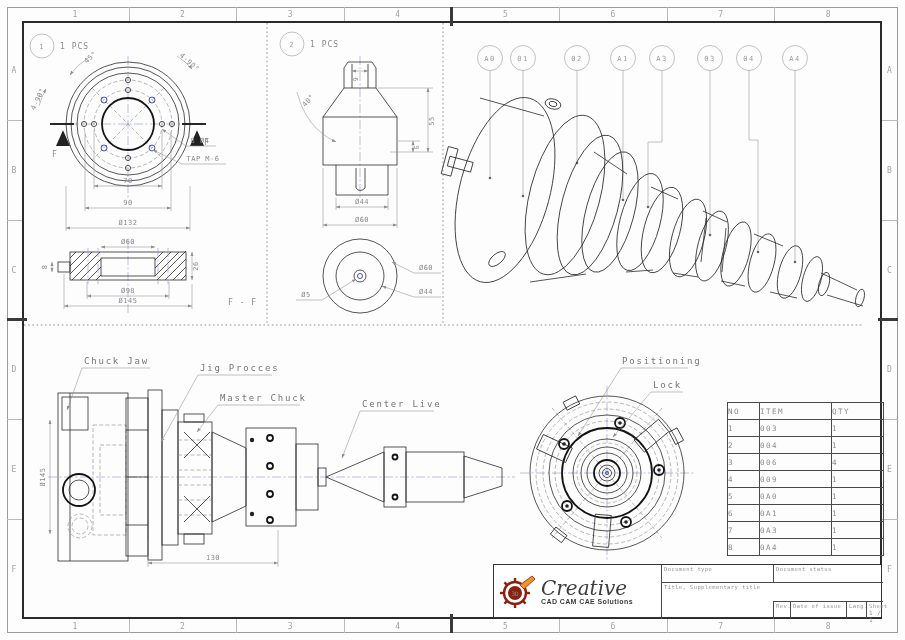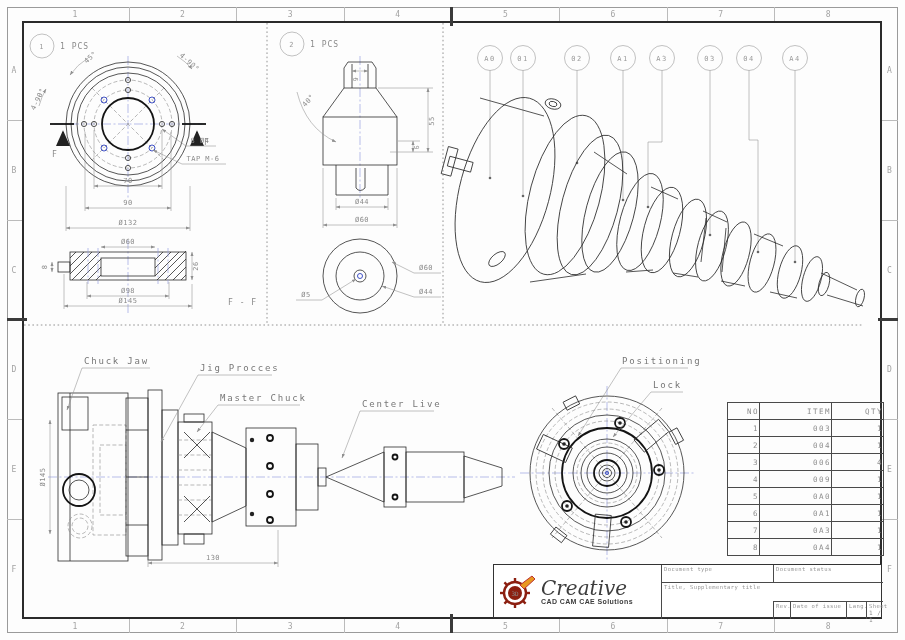--- a/index.html
+++ b/index.html
@@ -25,21 +25,21 @@
 .cl{stroke:#9aa0e0;stroke-width:.7;fill:none;stroke-dasharray:9 2.5 2 2.5}
 .blue{stroke:#2d3fc0;stroke-width:.9;fill:none}
 .sep{stroke:#787878;stroke-width:.8;fill:none;stroke-dasharray:1.6 2.6}
 svg text{font-family:"DejaVu Sans Mono","Liberation Mono",monospace;fill:#8a8a8a}
 .t8{font-size:8px;letter-spacing:1px}
 .t7{font-size:7px;letter-spacing:.5px}
 .t6{font-size:6.5px;letter-spacing:.5px}
 .lbl{font-size:9px;letter-spacing:1.8px;fill:#777}
 .bt{font-size:7px;letter-spacing:1.5px;fill:#9a9a9a}
 table.parts{position:absolute;left:727px;top:402px;border-collapse:collapse;table-layout:fixed}
-table.parts th,table.parts td{border:1px solid #4a4a4a;font-size:7.5px;font-weight:normal;color:#8d8d8d;letter-spacing:1.5px;text-align:right;height:17px;padding:0;font-family:"DejaVu Sans Mono","Liberation Mono",monospace}
+table.parts th,table.parts td{border:1px solid #4a4a4a;font-size:7.5px;font-weight:normal;color:#8d8d8d;letter-spacing:1.5px;text-align:left;height:17px;padding:0;font-family:"DejaVu Sans Mono","Liberation Mono",monospace}
 .tb{position:absolute;left:493px;top:564px;width:389px;height:54px;border:1.5px solid #333;background:#fff}
 .tbc{position:absolute;font-size:5.5px;color:#979797;letter-spacing:.4px;padding:1px 2px;font-family:"DejaVu Sans Mono","Liberation Mono",monospace}
 .bl{border-left:1px solid #4a4a4a}.bt2{border-top:1px solid #4a4a4a}.bb{border-bottom:1px solid #4a4a4a}
 .logo{position:absolute;left:2px;top:3px;width:163px;height:46px;display:flex;align-items:center}
 .brand{margin-left:3px}
 .brand-name{font-family:"DejaVu Serif","Liberation Serif",serif;font-style:italic;font-weight:normal;font-size:20px;color:#3d3d3d;line-height:20px}
 .brand-sub{font-family:"Liberation Sans","DejaVu Sans",sans-serif;font-weight:bold;font-size:7px;color:#3d3d3d;letter-spacing:.4px}
 .sheetval{font-size:6px;color:#8d8d8d;letter-spacing:.5px;padding-left:2px}
 </style>
 </head>

